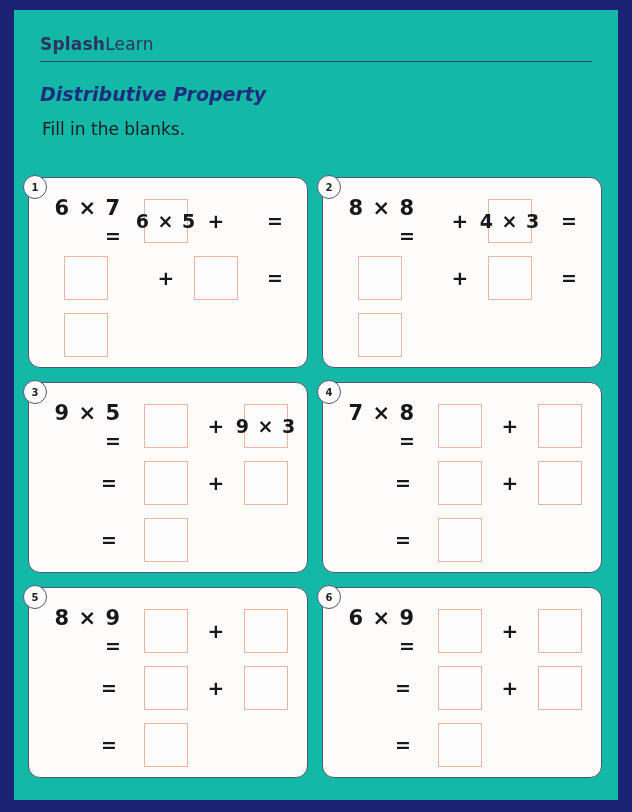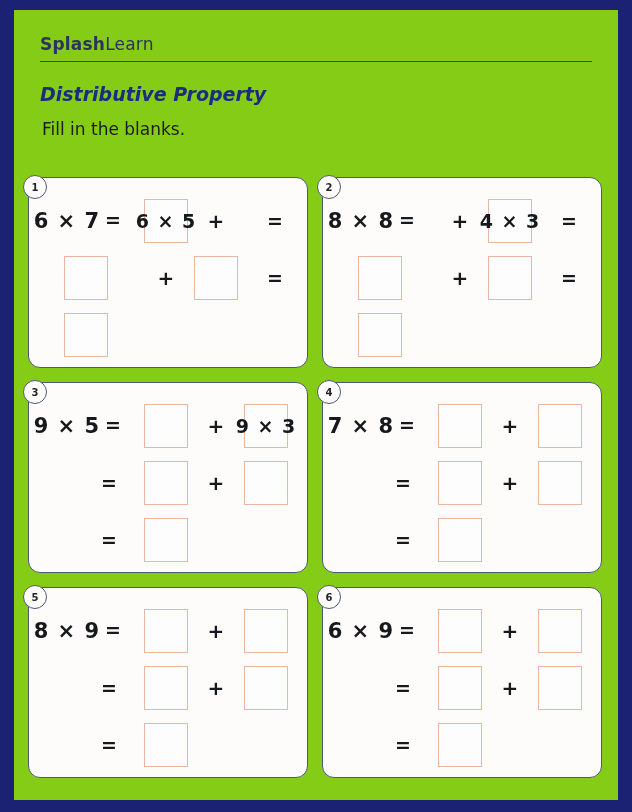--- a/index.html
+++ b/index.html
@@ -5,21 +5,21 @@
   * { margin: 0; padding: 0; box-sizing: border-box; }
   html, body {
     width: 632px; height: 812px;
     font-family: "DejaVu Sans", "Liberation Sans", sans-serif;
   }
   body { background: #1c2273; position: relative; overflow: hidden; }
 
   .page {
     position: absolute;
     left: 14px; top: 10px; right: 14px; bottom: 12px;
-    background: #84cc16;
+    background: #14b8a6;
     padding: 14px;
   }
 
   
   .logo { margin: 10px 12px 0 12px; font-size: 17px; color: #2d3261; letter-spacing: .2px; }
   .logo .bold { font-weight: 700; }
   .logo .light { font-weight: 400; }
   .rule { margin: 7px 12px 0 12px; border: 0; border-top: 1px solid #3b4166; height: 0; }
   .title { margin: 20px 12px 0 12px; font-size: 19px; font-weight: 700; color: #1c2d7e; line-height: 24px; font-style: italic; }
   .instruction { margin: 15px 12px 0 14px; font-size: 17px; color: #1d1d1f; line-height: 16px; }
@@ -45,22 +45,23 @@
     display: grid;
     grid-template-columns: 94px 66px 34px 66px;
     grid-auto-rows: 44px;
     row-gap: 13px;
     padding: 21px 0 0 10px;
     align-items: center;
     justify-items: center;
   }
   .cell.lhs-cell {
     justify-self: end; padding-right: 12px;
-    display: flex; align-items: flex-start; gap: 5px;
+    display: flex; align-items: flex-end; gap: 5px;
     white-space: nowrap;
+    flex-direction: column;
   }
   .lhs, .box-value { font-size: 21px; font-weight: 700; color: #17181c; letter-spacing: 1px; white-space: nowrap; }
   .eq-sign { font-size: 19px; font-weight: 700; color: #17181c; }
   .cell.eq-cell { justify-self: end; padding-right: 16px; }
   .plus { font-size: 20px; font-weight: 700; color: #17181c; }
   .box {
     width: 44px; height: 44px;
     border: 1.6px solid #e7b7a2;
     background: #fdfdfd;
     display: flex; align-items: center; justify-content: center;

